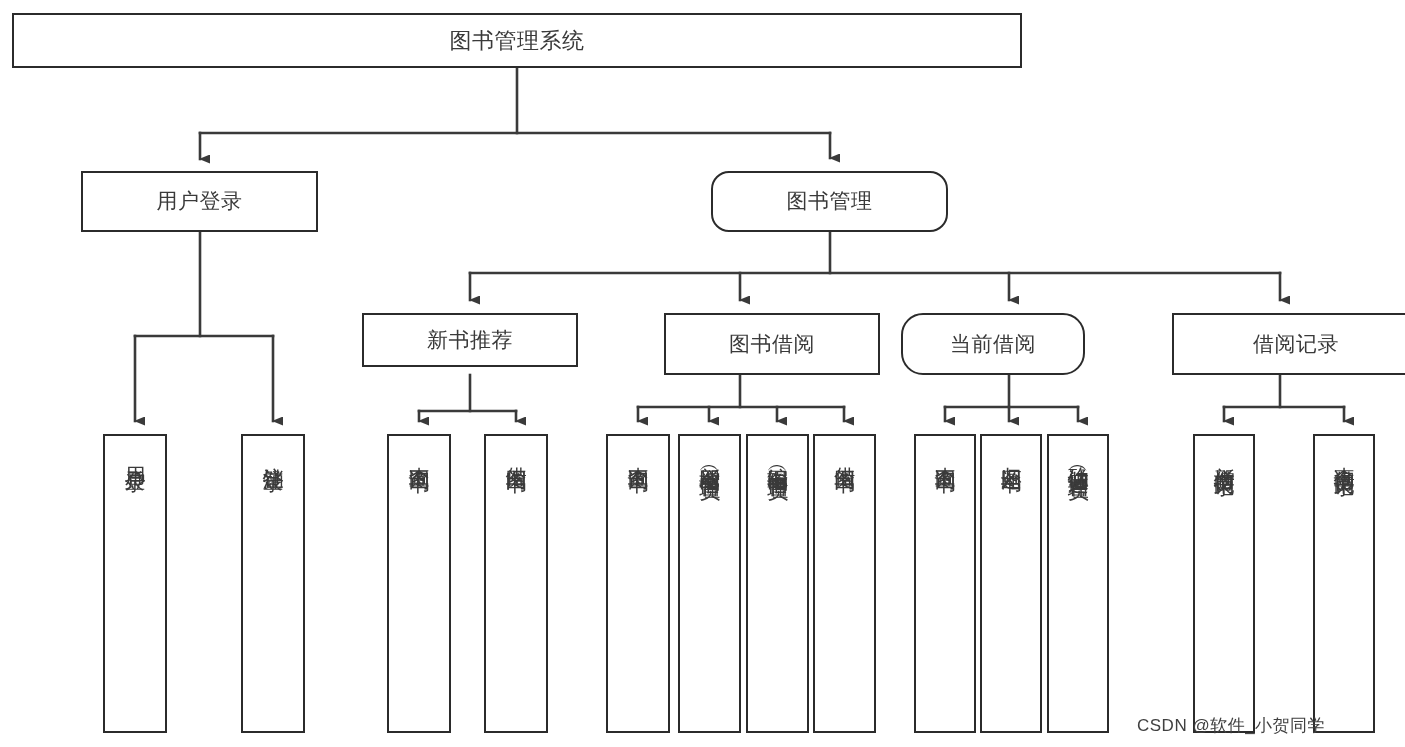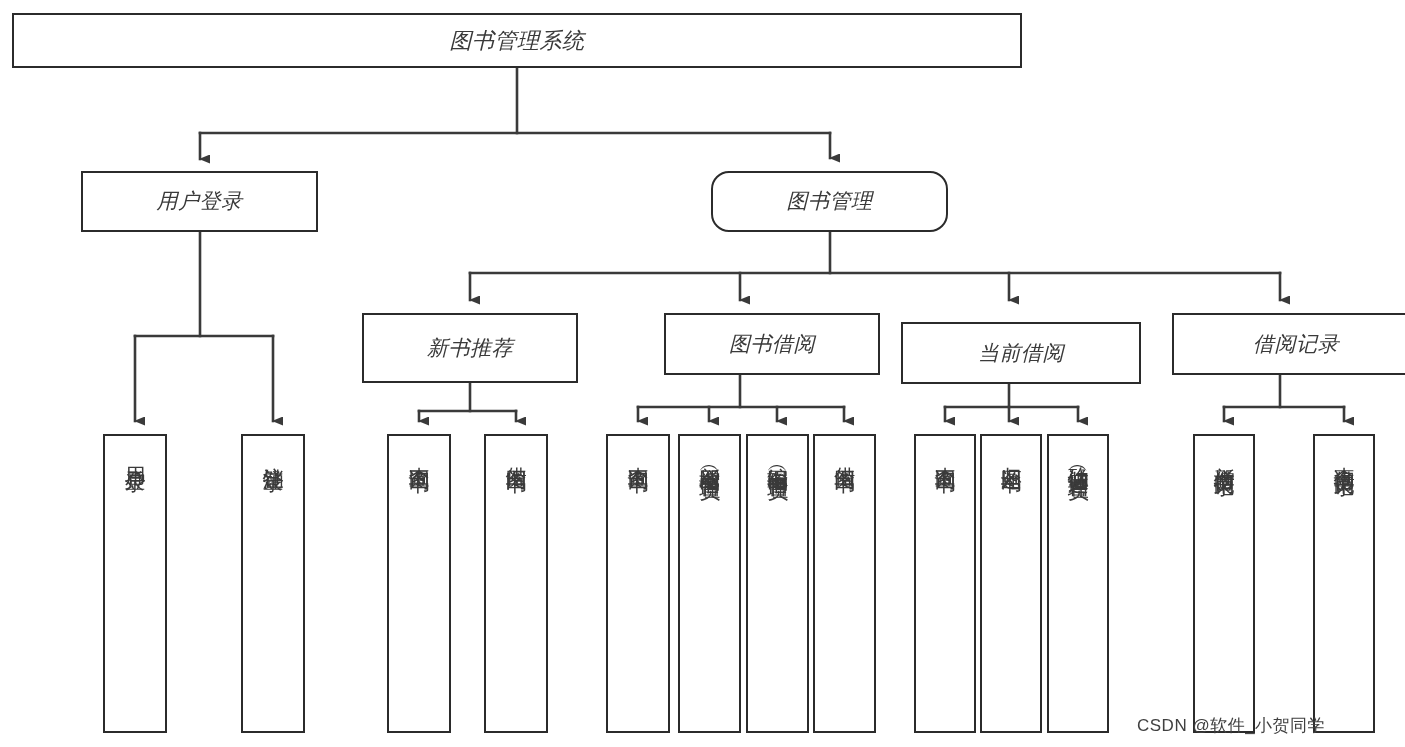--- a/index.html
+++ b/index.html
@@ -39,21 +39,20 @@
   }
   .node .label {
     display: block;
     text-align: center;
     line-height: 1.18;
     white-space: nowrap;
   }
   .node.horiz .label {
     font-size: 21px;
     letter-spacing: 0.5px;
-    font-style: italic;
   }
   .node.root .label {
     font-size: 22px;
   }
   
   .node.vert {
     align-items: flex-start;
     padding-top: 14px;
   }
   .node.vert .label {
@@ -140,29 +139,29 @@
   </div>
 
   <div class="node horiz" style="left:81px; top:171px; width:237px; height:61px;">
     <span class="label">用户登录</span>
   </div>
 
   <div class="node horiz" style="left:711px; top:171px; width:237px; height:61px;border-radius:18px;">
     <span class="label">图书管理</span>
   </div>
 
-  <div class="node horiz" style="left:362px; top:313px; width:216px; height:70px;">
+  <div class="node horiz" style="left:362px; top:313px; width:216px; height:54px;">
     <span class="label">新书推荐</span>
   </div>
 
   <div class="node horiz" style="left:632px; top:313px; width:216px; height:62px;margin-left:32px;">
     <span class="label">图书借阅</span>
   </div>
 
-  <div class="node horiz" style="left:901px; top:322px; width:240px; height:62px;">
+  <div class="node horiz" style="left:901px; top:313px; width:184px; height:62px;border-radius:22px;">
     <span class="label">当前借阅</span>
   </div>
 
   <div class="node horiz" style="left:1172px; top:313px; width:248px; height:62px;">
     <span class="label">借阅记录</span>
   </div>
 
   <div class="node vert" style="left:103px; top:434px; width:64px; height:299px;">
     <span class="label">用户登录</span>
   </div>

